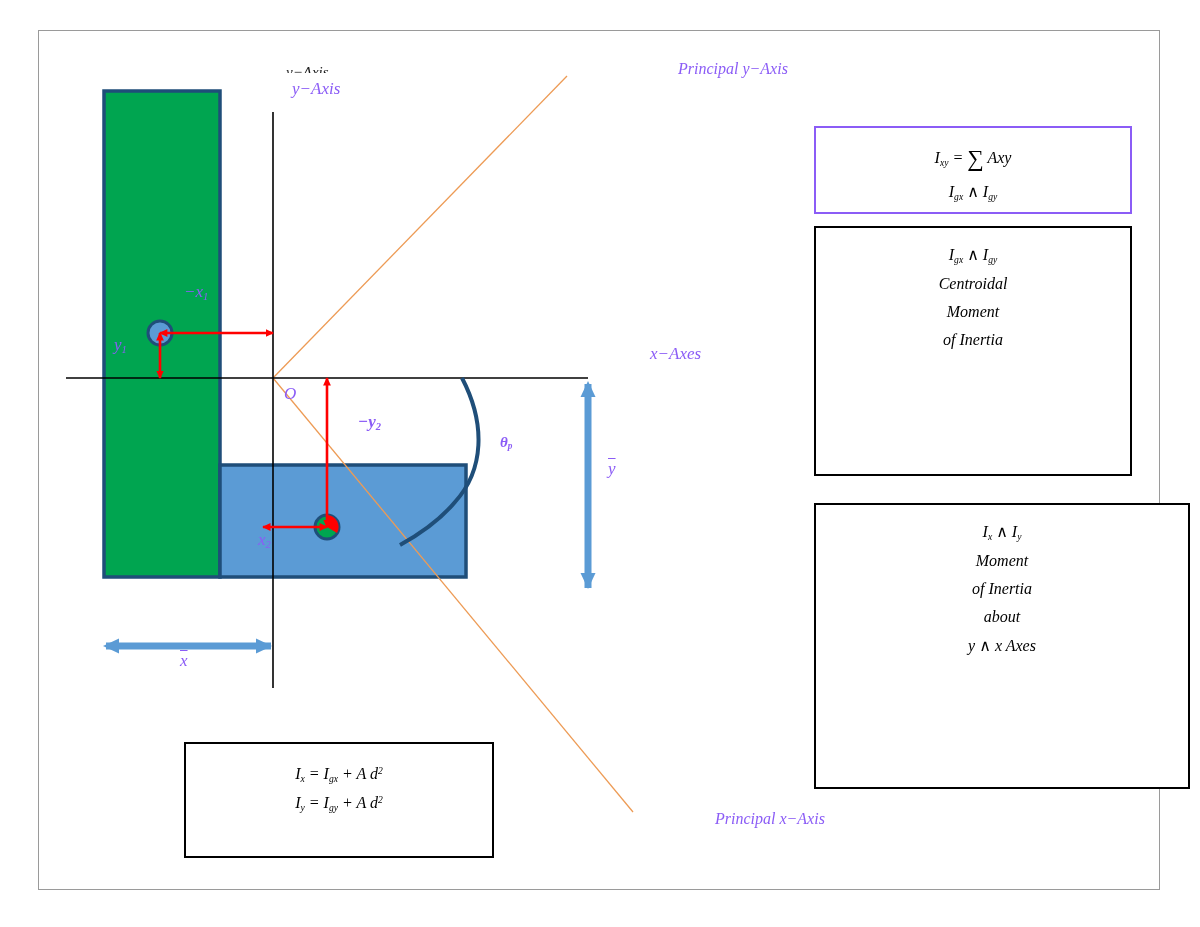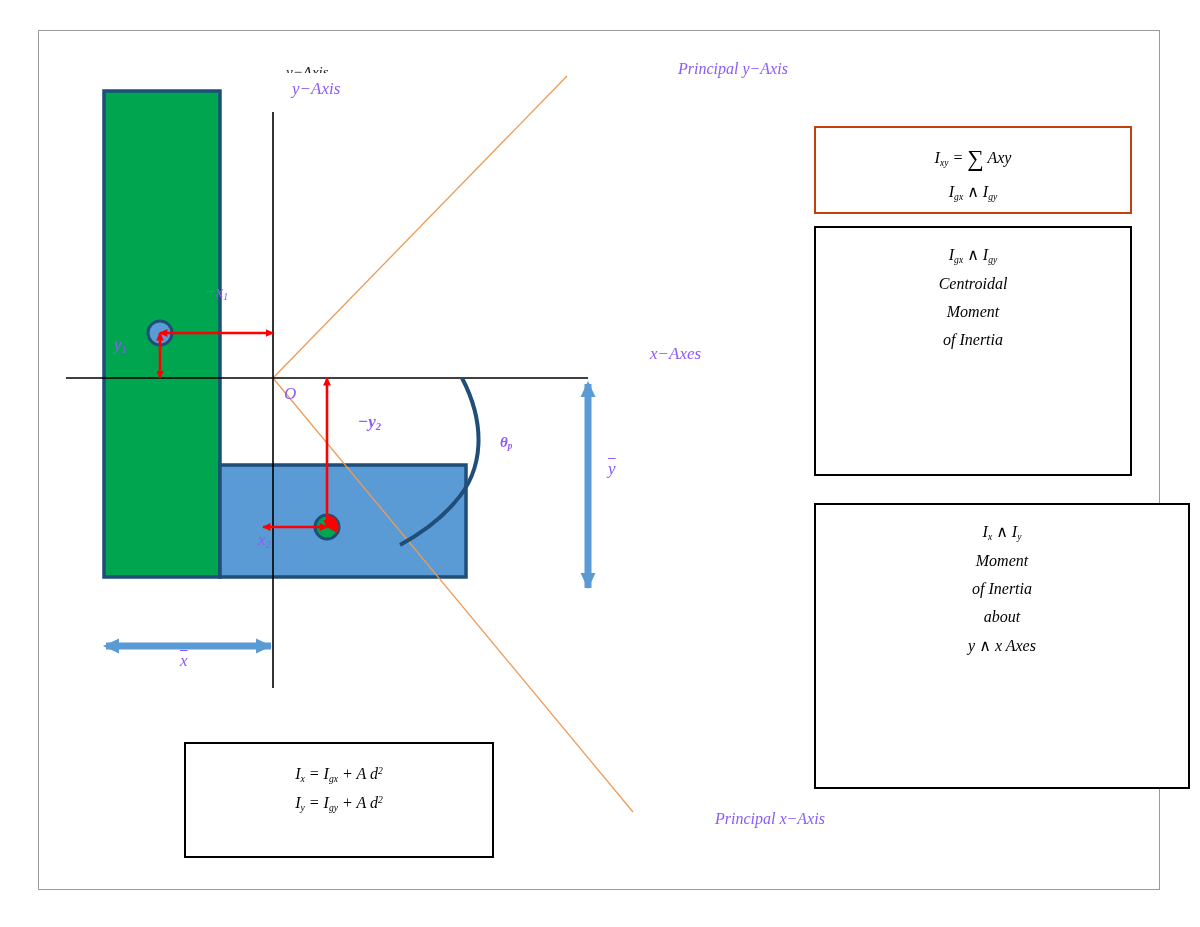--- a/index.html
+++ b/index.html
@@ -73,21 +73,21 @@
     text-align: center;
   }
   .box-line sub {
     font-size: 0.6em;
     vertical-align: -0.3em;
   }
   .box-line sup {
     font-size: 0.6em;
     vertical-align: 0.5em;
   }
-  .box-orange { border: 2px solid #c2410c; }
+  .box-orange { border: 2px solid #8b5cf6; }
   .box-black  { border: 2px solid #000000; }
 
   .ghost {
     position: absolute;
     font-style: italic;
     font-size: 15px;
     color: #1a1a1a;
     overflow: hidden;
     height: 9px;
     white-space: nowrap;
@@ -154,21 +154,21 @@
   <div class="lbl axis-name" style="left:292px; top:80px;">y−Axis</div>
 
   <div class="lbl axis-name" style="left:650px; top:345px;">x−Axes</div>
 
   <div class="lbl principal-name" style="left:678px; top:60px;">Principal y−Axis</div>
 
   <div class="lbl principal-name" style="left:715px; top:810px;">Principal x−Axis</div>
 
   <div class="lbl axis-name" style="left:284px; top:385px;">O</div>
 
-  <div class="lbl dim-name" style="left:204px; top:283px;text-align:right;"><span>−x</span><sub>1</sub></div>
+  <div class="lbl dim-name" style="left:184px; top:283px;text-align:right;"><span>−x</span><sub>1</sub></div>
 
   <div class="lbl dim-name" style="left:114px; top:336px;"><span>y</span><sub>1</sub></div>
 
   <div class="lbl dim-name" style="left:358px; top:413px;font-weight:bold;"><span>−y</span><sub>2</sub></div>
 
   <div class="lbl dim-name" style="left:258px; top:531px;"><span>x</span><sub>2</sub></div>
 
   <div class="lbl small-name" style="left:500px; top:434px;font-weight:bold;"><span>θ</span><sub>p</sub></div>
 
   <div class="lbl dim-name" style="left:608px; top:460px;"><span style="text-decoration:overline;">y</span></div>

